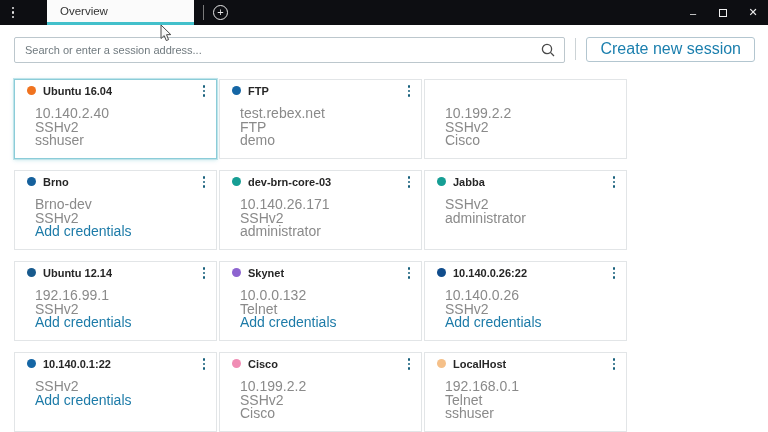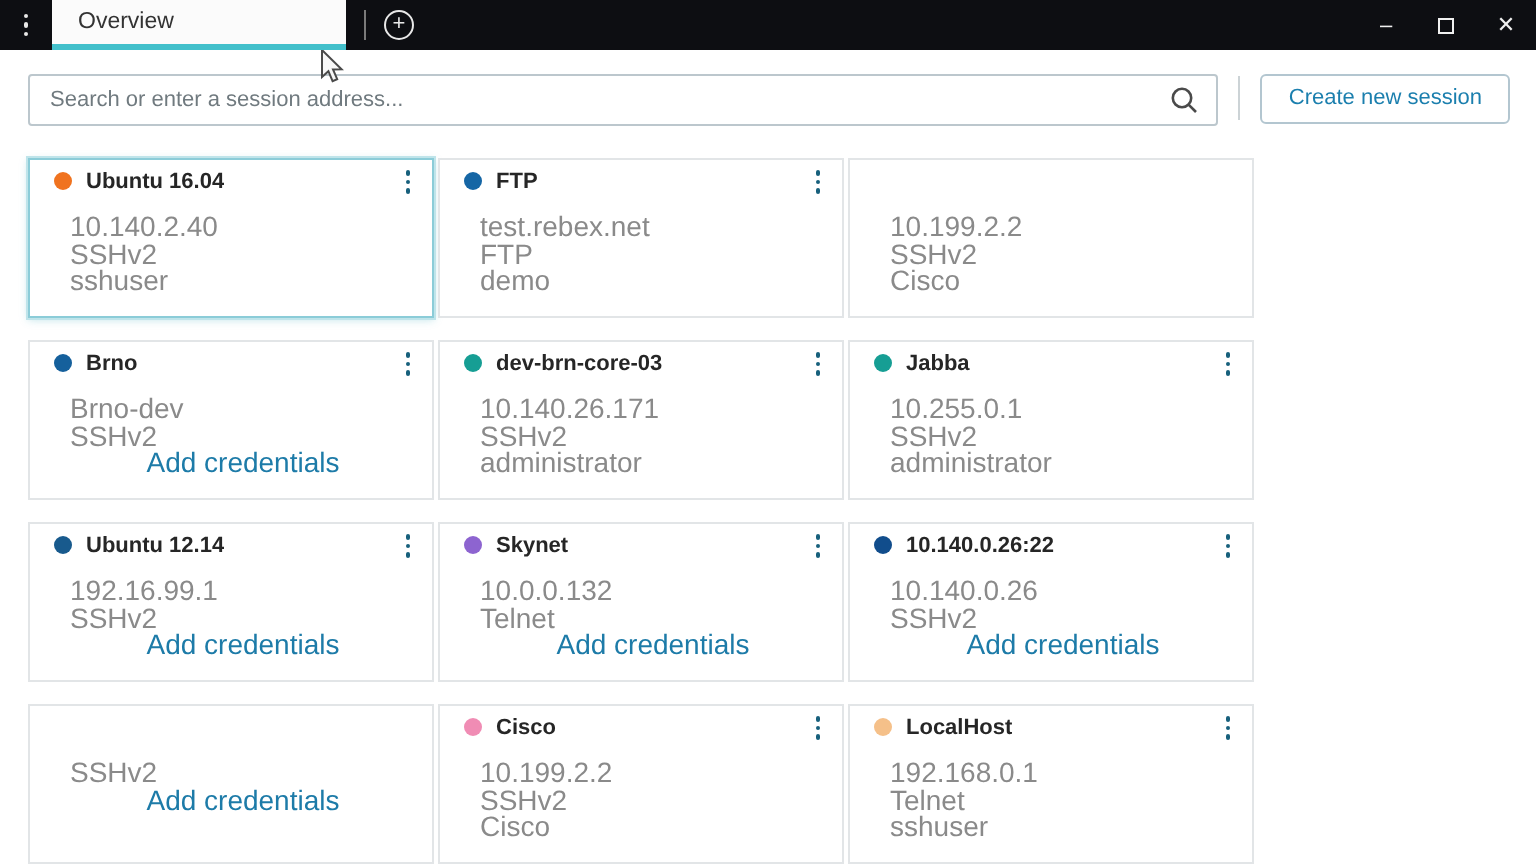--- a/index.html
+++ b/index.html
@@ -5,57 +5,57 @@
   * { margin:0; padding:0; box-sizing:border-box; }
   html,body { width:768px; height:432px; overflow:hidden; background:#fff;
               font-family:"Liberation Sans", sans-serif; }
 
   
   .titlebar { height:25px; background:#0d0e12; display:flex; align-items:stretch; position:relative; }
   .app-menu { width:26px; display:flex; align-items:center; justify-content:center; cursor:pointer; }
   .vdots { display:flex; flex-direction:column; gap:2px; }
   .vdots i { width:2.5px; height:2.5px; border-radius:50%; background:#e8e8e8; display:block; }
   .tab { width:147px; background:#fbfbfb; display:flex; align-items:center; padding:0 13px;
-         font-size:11.5px; color:#333; border-bottom:3px solid #43c0cb; cursor:pointer; }
+         font-size:11.5px; color:#333; border-bottom:3px solid #43c0cb; cursor:pointer;margin-left:21px; }
   .tab-sep { width:1px; height:15px; background:#7a7a7a; align-self:center; margin-left:9px; }
   .newtab { width:15px; height:15px; border:1.4px solid #e8e8e8; border-radius:50%; color:#e8e8e8;
             font-size:11px; line-height:11px; display:flex; align-items:center; justify-content:center;
             align-self:center; margin-left:9px; cursor:pointer; }
   .win-controls { margin-left:auto; display:flex; align-items:center; }
   .win-btn { width:30px; height:25px; display:flex; align-items:center; justify-content:center;
              color:#f0f0f0; font-size:11px; cursor:pointer; }
   .max-box { width:8px; height:8px; border:1.3px solid #f0f0f0; display:block; }
 
   
   .toolbar { display:flex; align-items:center; margin:11px 13px 0 14px; height:26px; }
   .search-wrap { position:relative; flex:1; height:24px; }
   .search-wrap input { width:100%; height:26px; border:1px solid #bcc7cd; border-radius:2px;
                        padding:0 32px 0 10px; font-size:11px; color:#333; outline:none;
                        font-family:"Liberation Sans", sans-serif; }
   .search-wrap input::placeholder { color:#707a7f; }
   .search-icon { position:absolute; right:9px; top:5px; width:16px; height:16px; }
   .tb-sep { width:1px; height:22px; background:#ccd3d6; margin:0 10px; }
   .create-btn { height:25px; padding:0 13px; background:#fff; border:1px solid #b3c6d0; border-radius:3px;
-                color:#1b7fae; font-size:11px; cursor:pointer; white-space:nowrap;
+                color:#1b7fae; font-size:16px; cursor:pointer; white-space:nowrap;
                 font-family:"Liberation Sans", sans-serif; }
 
   
   .grid { margin:17px 0 0 14px; display:grid; grid-template-columns:repeat(3,203px);
           column-gap:2px; row-gap:11px; }
   .card { position:relative; height:80px; background:#fff; border:1px solid #e2e5e7; cursor:pointer; }
   .card.selected { border:1px solid #8bccd8; box-shadow:0 0 0 1px #bfe4ea, 0 1px 4px rgba(80,180,195,.35); }
   .card-head { position:absolute; top:4px; left:12px; right:7px; display:flex; align-items:center; }
   .dot { width:9px; height:9px; border-radius:50%; flex:none; }
   .card-title { font-size:11px; font-weight:bold; color:#262626; margin-left:7px;
                 white-space:nowrap; overflow:hidden; }
   .kebab { margin-left:auto; padding:1px 4px; display:flex; flex-direction:column; gap:2px; cursor:pointer; }
   .kebab i { width:2.5px; height:2.5px; border-radius:50%; background:#17607c; display:block; }
   .card-body { position:absolute; top:27px; left:20px; right:8px; font-size:14px; color:#8a8a8a; }
   .card-body div { line-height:13.5px; white-space:nowrap; overflow:hidden; }
-  .add-cred { color:#1d7ba8; cursor:pointer;text-align:center; }
+  .add-cred { color:#1d7ba8; cursor:pointer; }
 
   
   .cursor { position:absolute; left:160px; top:25px; z-index:50; pointer-events:none; }
 </style>
 </head>
 <body>
 
 <div class="titlebar">
   <div class="app-menu">
     <span class="vdots">
@@ -182,21 +182,20 @@
     <div class="card-head">
       <span class="dot" style="background: rgb(22, 158, 148);"></span>
       <span class="card-title">Jabba</span>
       <span class="kebab">
           <i></i>
           <i></i>
           <i></i>
         </span>
     </div>
     <div class="card-body">
-      <div class="host">10.255.0.1</div>
       <div class="proto">SSHv2</div>
       <div class="user">administrator</div>
 
     </div>
   </div>
 
   <div class="card">
     <div class="card-head">
       <span class="dot" style="background: rgb(24, 90, 141);"></span>
       <span class="card-title">Ubuntu 12.14</span>
@@ -244,20 +243,29 @@
     </div>
     <div class="card-body">
       <div class="host">10.140.0.26</div>
       <div class="proto">SSHv2</div>
 
       <div class="add-cred">Add credentials</div>
     </div>
   </div>
 
   <div class="card">
+    <div class="card-head">
+      <span class="dot" style="background: rgb(21, 102, 165);"></span>
+      <span class="card-title">10.140.0.1:22</span>
+      <span class="kebab">
+          <i></i>
+          <i></i>
+          <i></i>
+        </span>
+    </div>
     <div class="card-body">
       <div class="proto">SSHv2</div>
 
       <div class="add-cred">Add credentials</div>
     </div>
   </div>
 
   <div class="card">
     <div class="card-head">
       <span class="dot" style="background: rgb(240, 140, 180);"></span>

